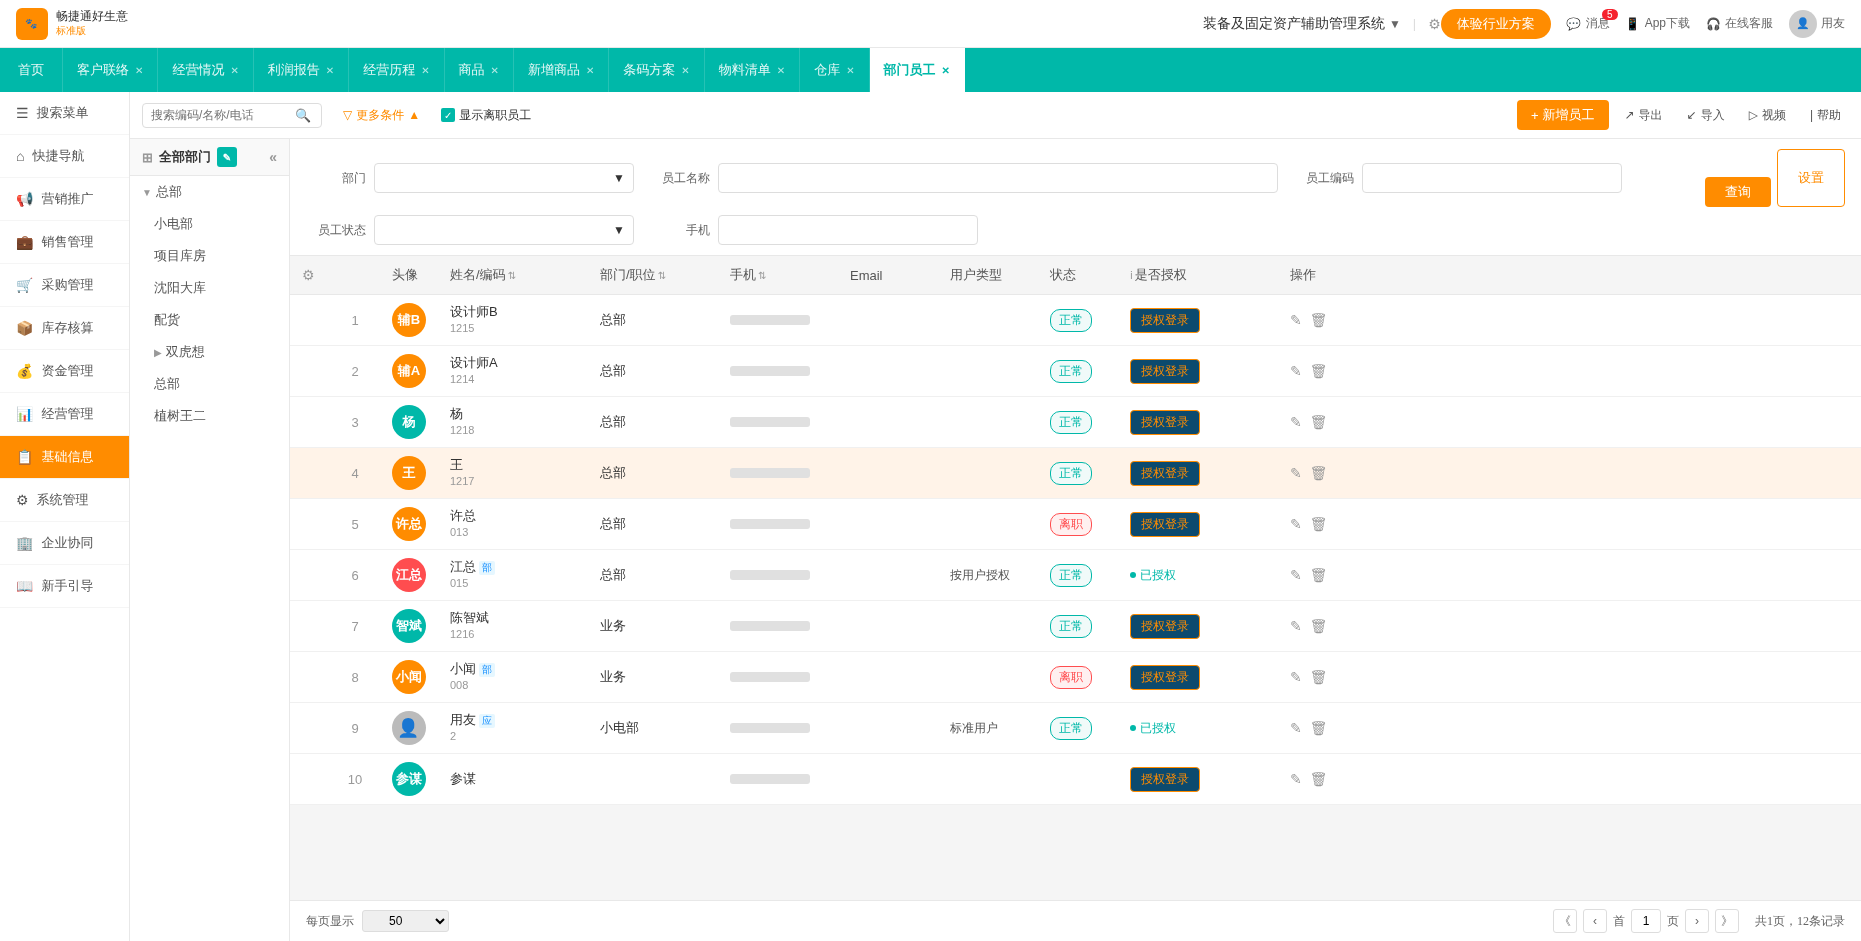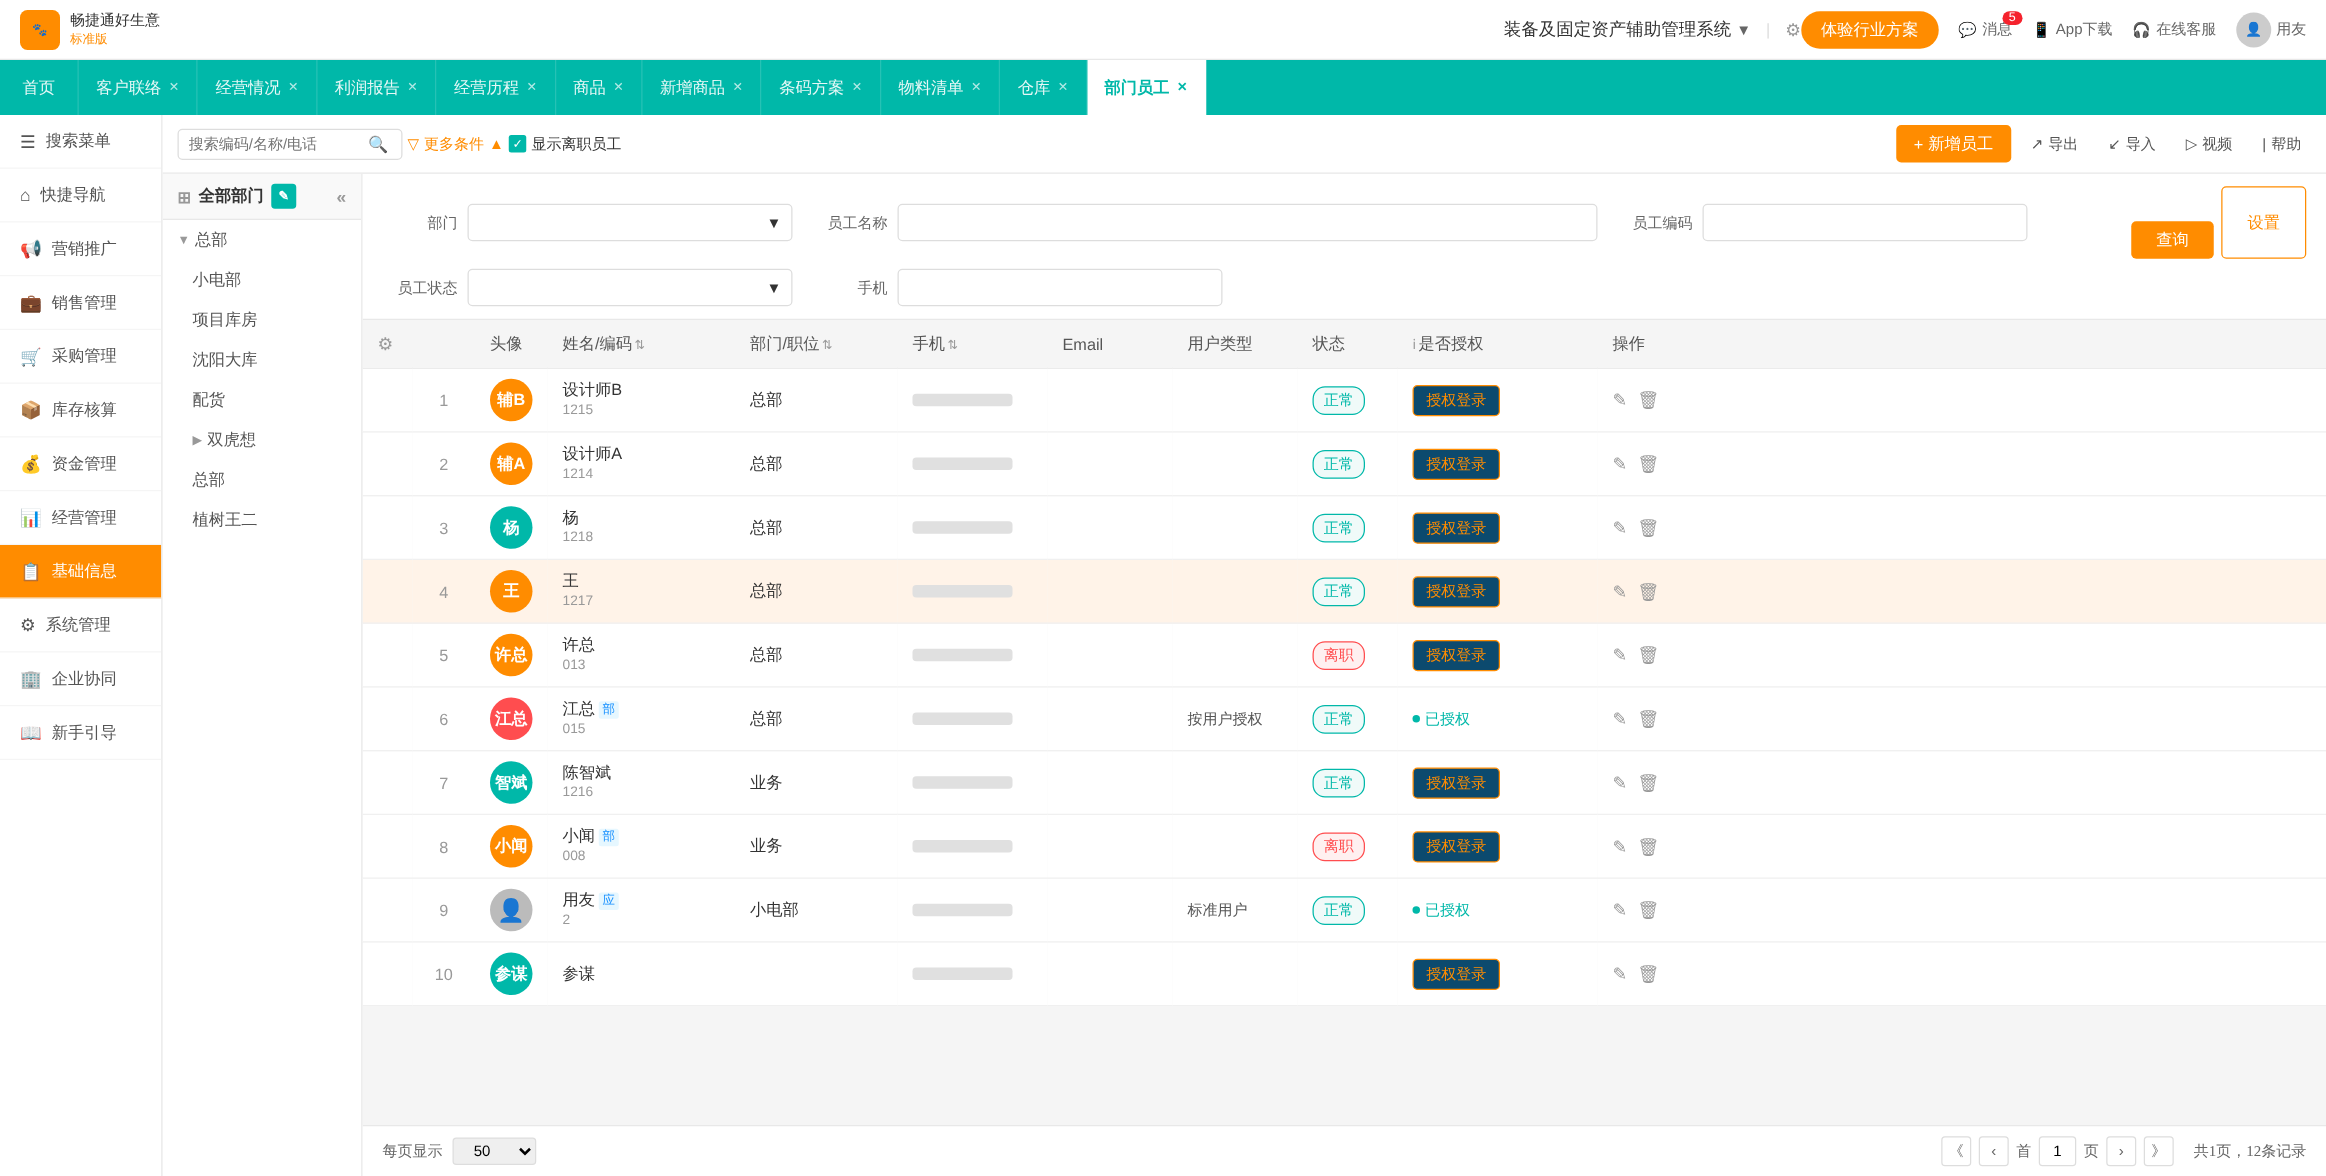--- a/index.html
+++ b/index.html
@@ -169,21 +169,21 @@
       overflow: hidden;
     }
 
     
     .toolbar {
       background: #fff;
       border-bottom: 1px solid #e8e8e8;
       padding: 8px 12px;
       display: flex;
       align-items: center;
-      gap: 4px;
+      gap: 21px;
     }
     .search-input-wrap {
       display: flex;
       align-items: center;
       border: 1px solid #ddd;
       border-radius: 4px;
       padding: 4px 8px;
       gap: 4px;
       width: 180px;
     }
@@ -479,21 +479,21 @@
       display: flex;
       align-items: center;
       gap: 8px;
       font-size: 12px;
       color: #666;
       flex-shrink: 0;
     }
     .page-size-select {
       border: 1px solid #ddd;
       border-radius: 3px;
-      padding: 2px 12px;
+      padding: 2px 22px;
       font-size: 12px;
     }
     .pagination {
       margin-left: auto;
       display: flex;
       align-items: center;
       gap: 6px;
     }
     .page-btn {
       width: 24px;

